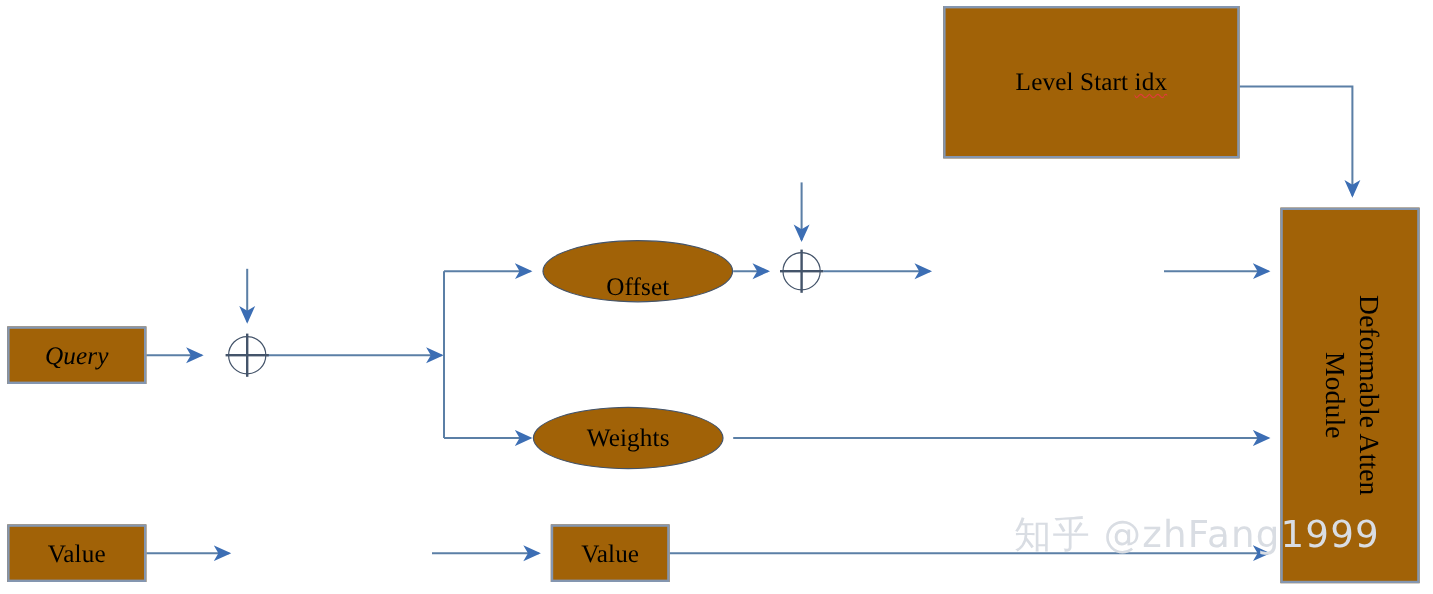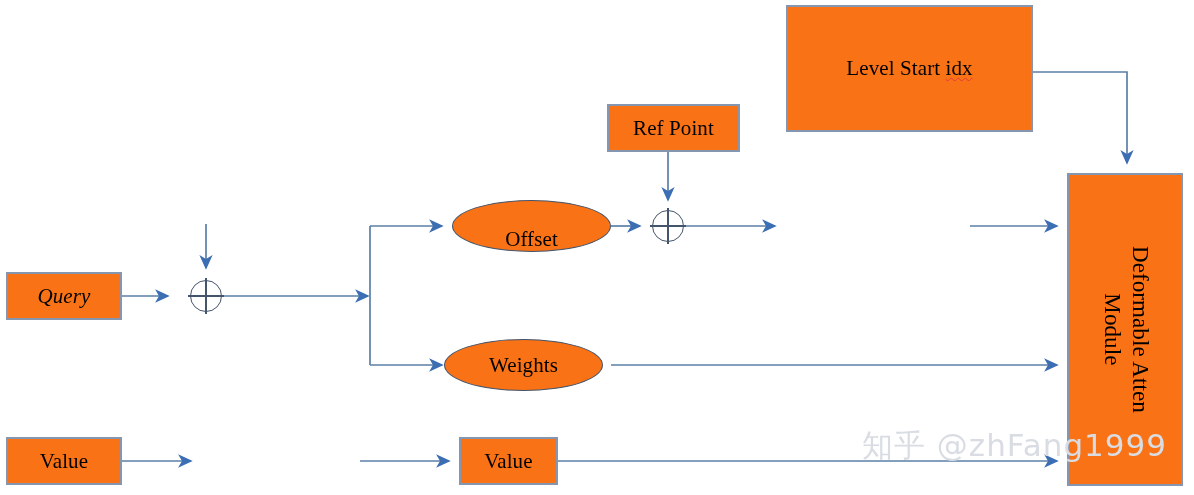--- a/index.html
+++ b/index.html
@@ -25,21 +25,21 @@
     width: 1194px;
     height: 495px;
     pointer-events: none;
   }
   .node {
     position: absolute;
     box-sizing: border-box;
     display: flex;
     align-items: center;
     justify-content: center;
-    background: #f97316;
+    background: #a16207;
     color: #000000;
     z-index: 3;
   }
   .node.box {
     border: 2px solid #8496b0;
   }
   .node.ellipse {
     border: 1.4px solid #44546a;
     border-radius: 50%;
   }
@@ -109,21 +109,20 @@
   #watermark {
     position: absolute;
     z-index: 6;
     color: #d9dde3;
     font-family: "DejaVu Sans", sans-serif;
     font-size: 31px;
     letter-spacing: 1px;
     white-space: nowrap;
     pointer-events: none;
     user-select: none;
-    margin-left: 17px;
   }
 </style>
 </head>
 <body>
 
 <div id="canvas">
 
   <svg id="edges" viewBox="0 0 1194 495" width="1194" height="495" xmlns="http://www.w3.org/2000/svg">
     <defs>
       <marker id="ah" markerWidth="9" markerHeight="9" refX="7.6" refY="4.5" orient="auto" markerUnits="strokeWidth">
@@ -170,23 +169,20 @@
 
 
   <div class="node ellipse" style="left:452px; top:200px; width:159px; height:52px;align-items:flex-end;">
     <span class="node-label">Offset</span>
   </div>
 
   <div class="node ellipse" style="left:444px; top:339px; width:159px; height:52px;">
     <span class="node-label">Weights</span>
   </div>
 
-  <div class="node box" style="left:607px; top:104px; width:133px; height:48px;">
-    <span class="node-label">Ref Point</span>
-  </div>
 
 
   <div class="node box multiline" style="left:786px; top:5px; width:247px; height:127px;">
     <span class="node-label"><span>Level Start </span><span class="spell-error">idx</span></span>
   </div>
 
   <div class="node box" style="left:6px; top:437px; width:116px; height:48px;">
     <span class="node-label">Value</span>
   </div>
 

